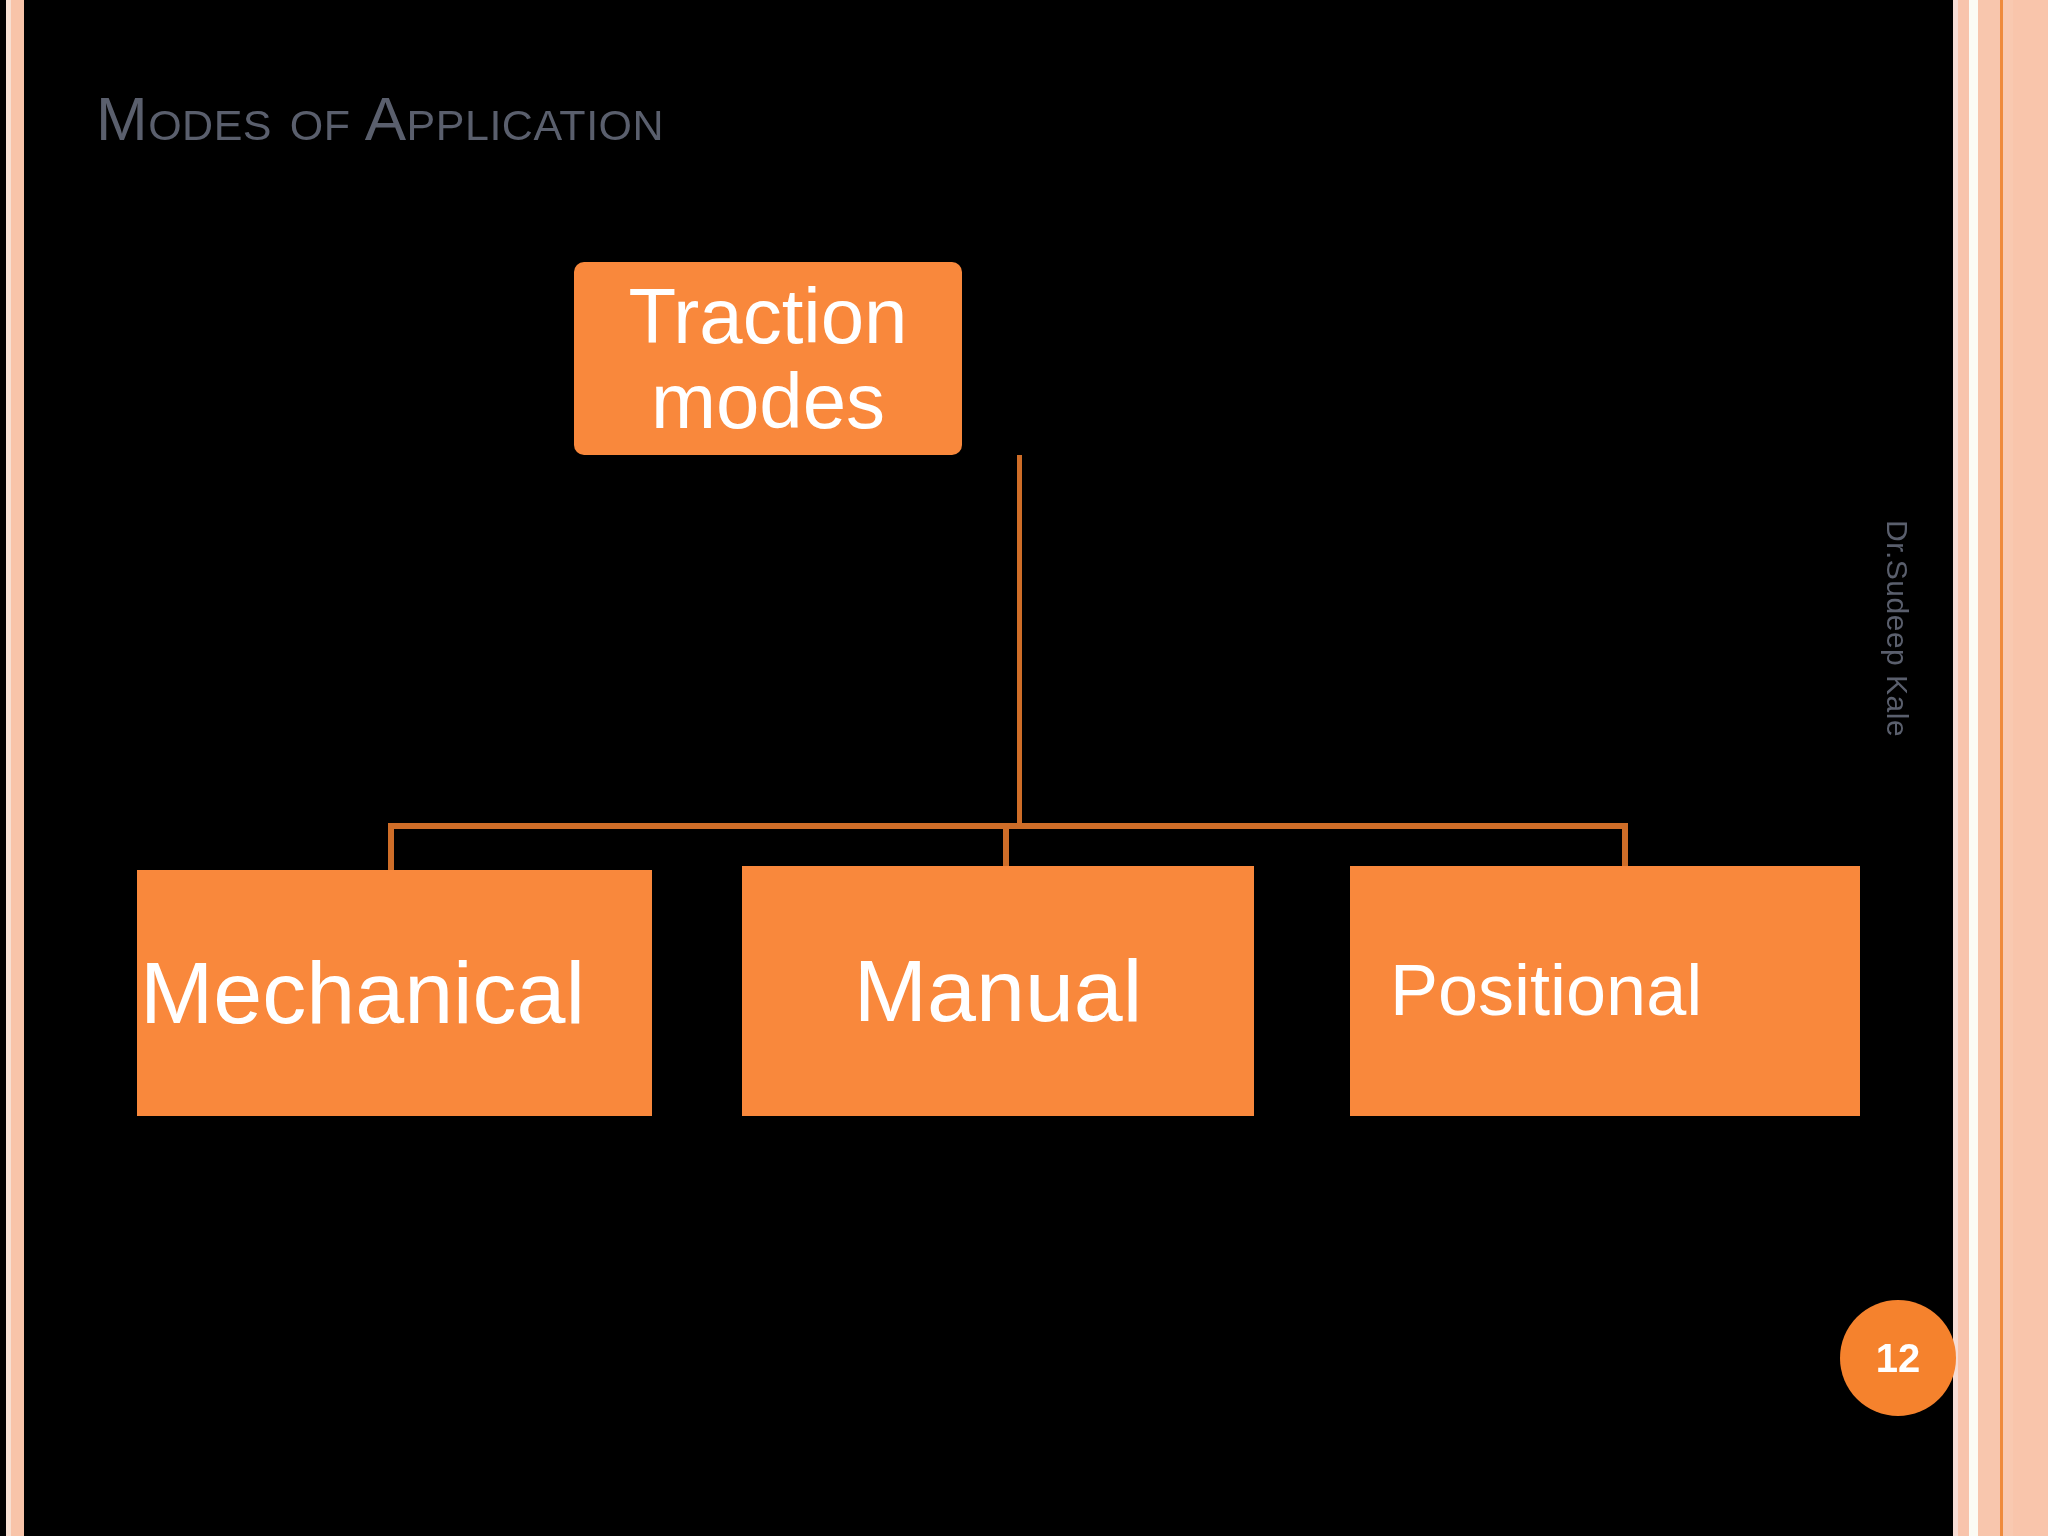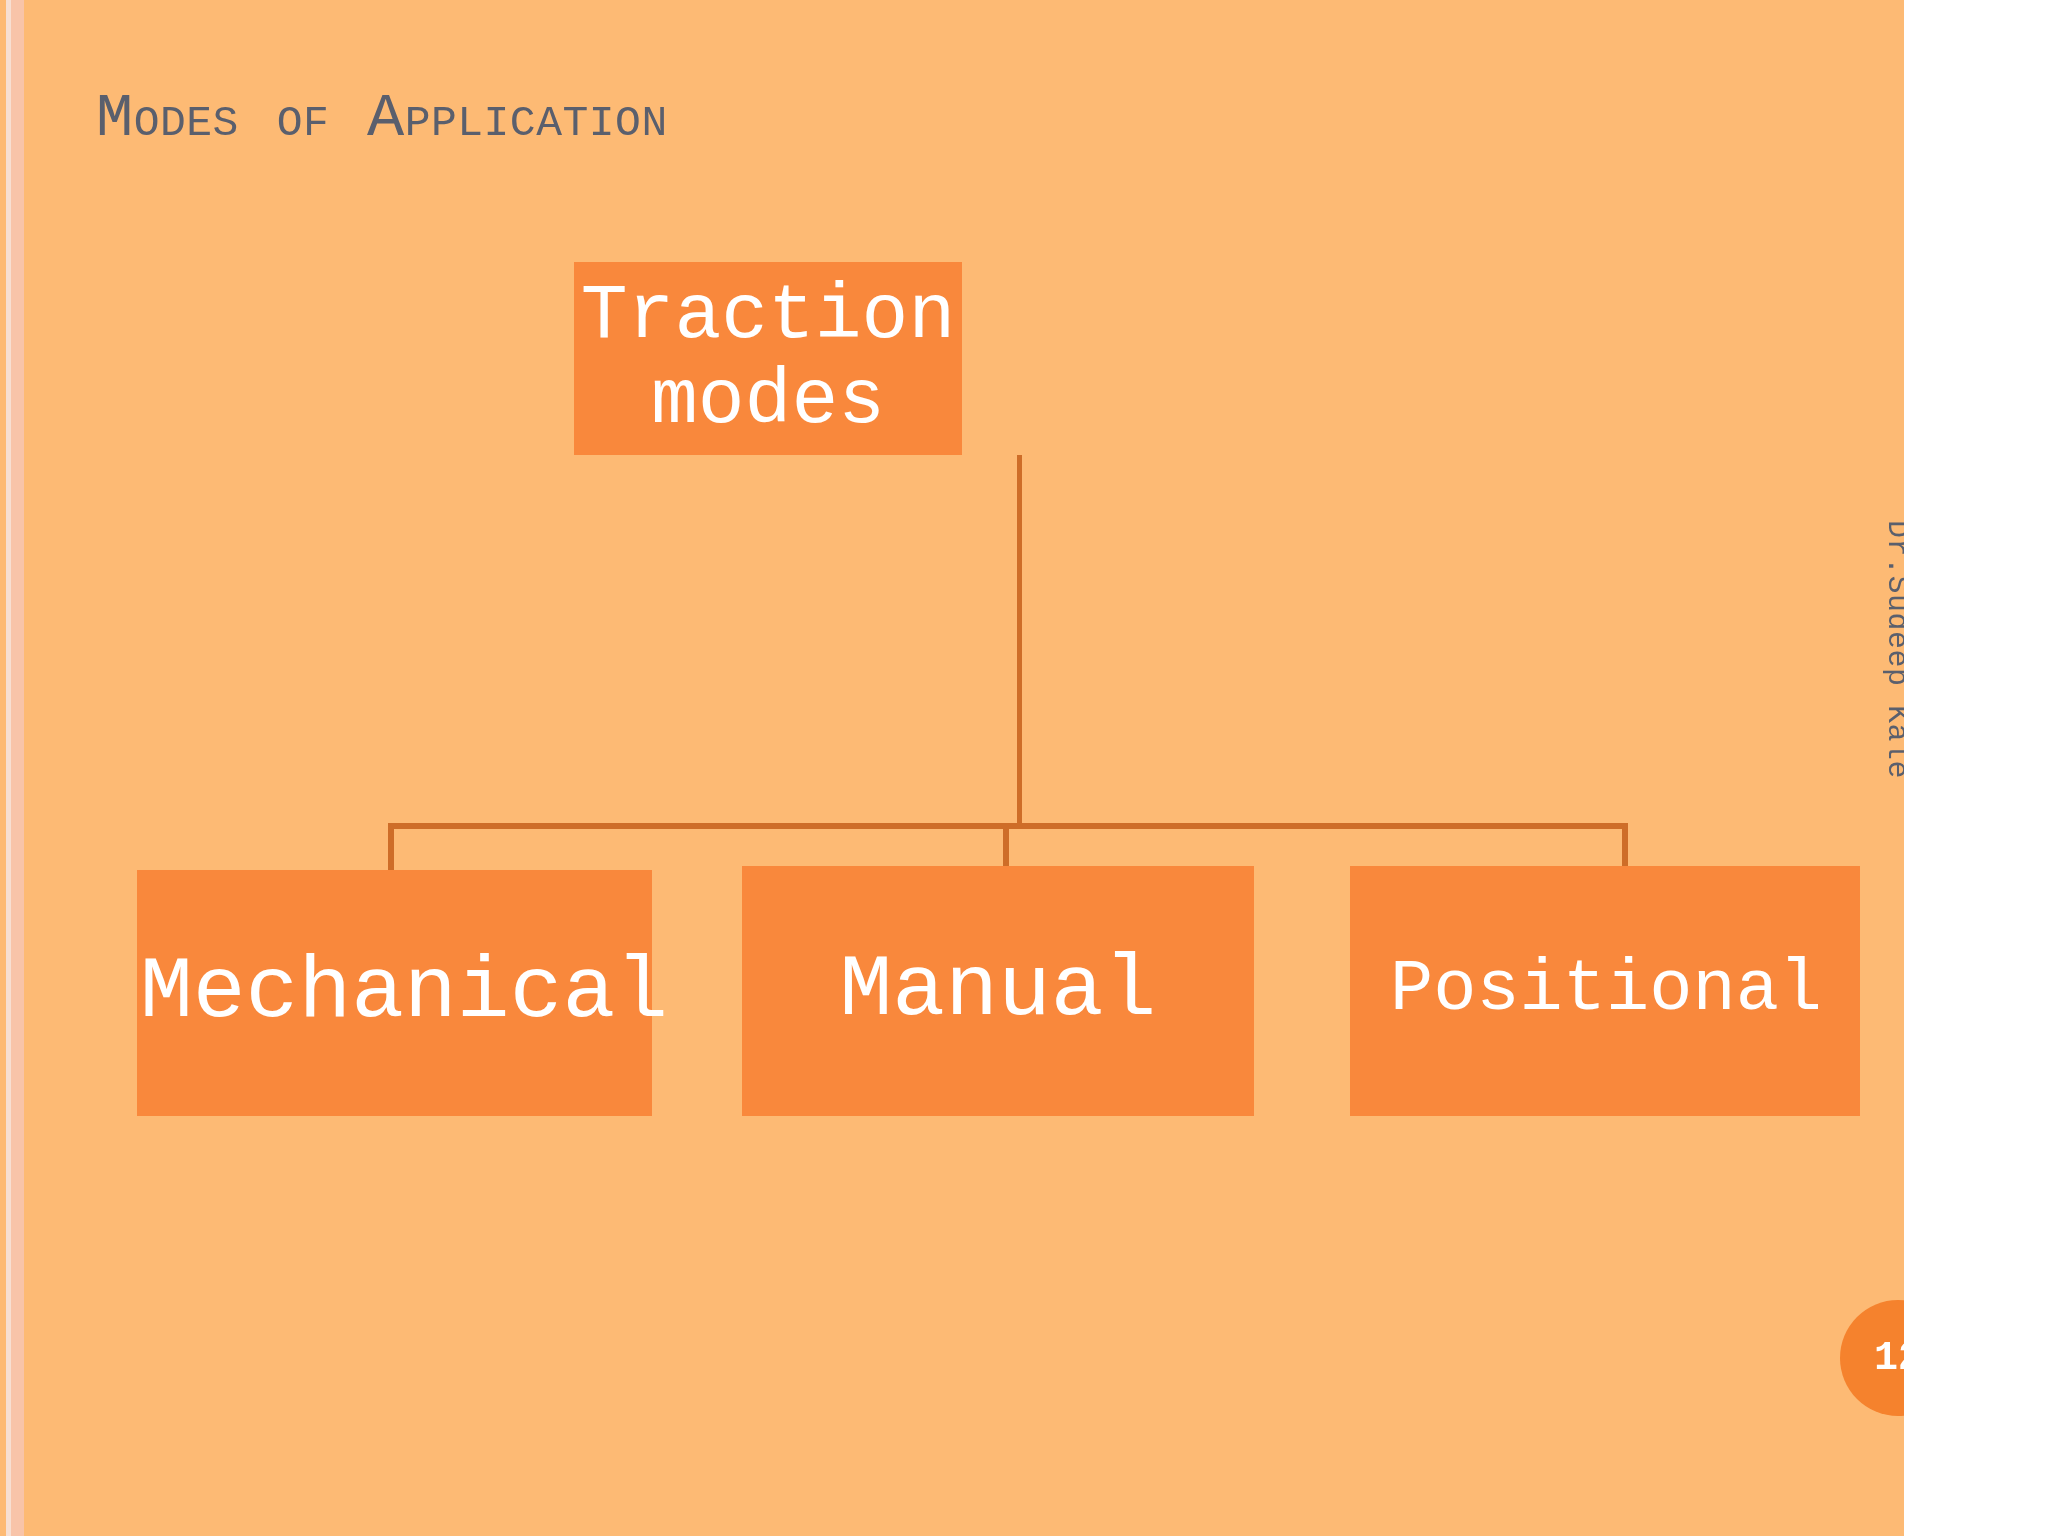--- a/index.html
+++ b/index.html
@@ -2,25 +2,25 @@
 <html><head>
 <meta charset="utf-8">
 <style>
   html, body {
     margin: 0;
     padding: 0;
     background: #ffffff;
   }
   #slide {
     position: relative;
-    width: 1904px;
+    width: 2048px;
     height: 1536px;
-    background: #fdba74;
+    background: #000000;
     overflow: hidden;
-    font-family: Liberation Mono, monospace;
+    font-family: Liberation Sans, sans-serif;
   }
 
   
   .edge-stripe {
     position: absolute;
     top: 0;
     bottom: 0;
   }
   .left-stripe-a { left: 6px;  width: 5px;  background: #f7dfd2; }
   .left-stripe-b { left: 11px; width: 13px; background: #f8c4a9; }
@@ -67,20 +67,21 @@
     white-space: nowrap;
     box-sizing: border-box;
   }
   #node-root {
     left: 574px;
     top: 262px;
     width: 388px;
     height: 193px;
     font-size: 78px;
     white-space: pre-line;
+    border-radius: 10px;
   }
   #node-mechanical {
     left: 137px;
     top: 870px;
     width: 515px;
     height: 246px;
     font-size: 88px;
     justify-content: flex-start;
     padding-left: 3px;
   }

